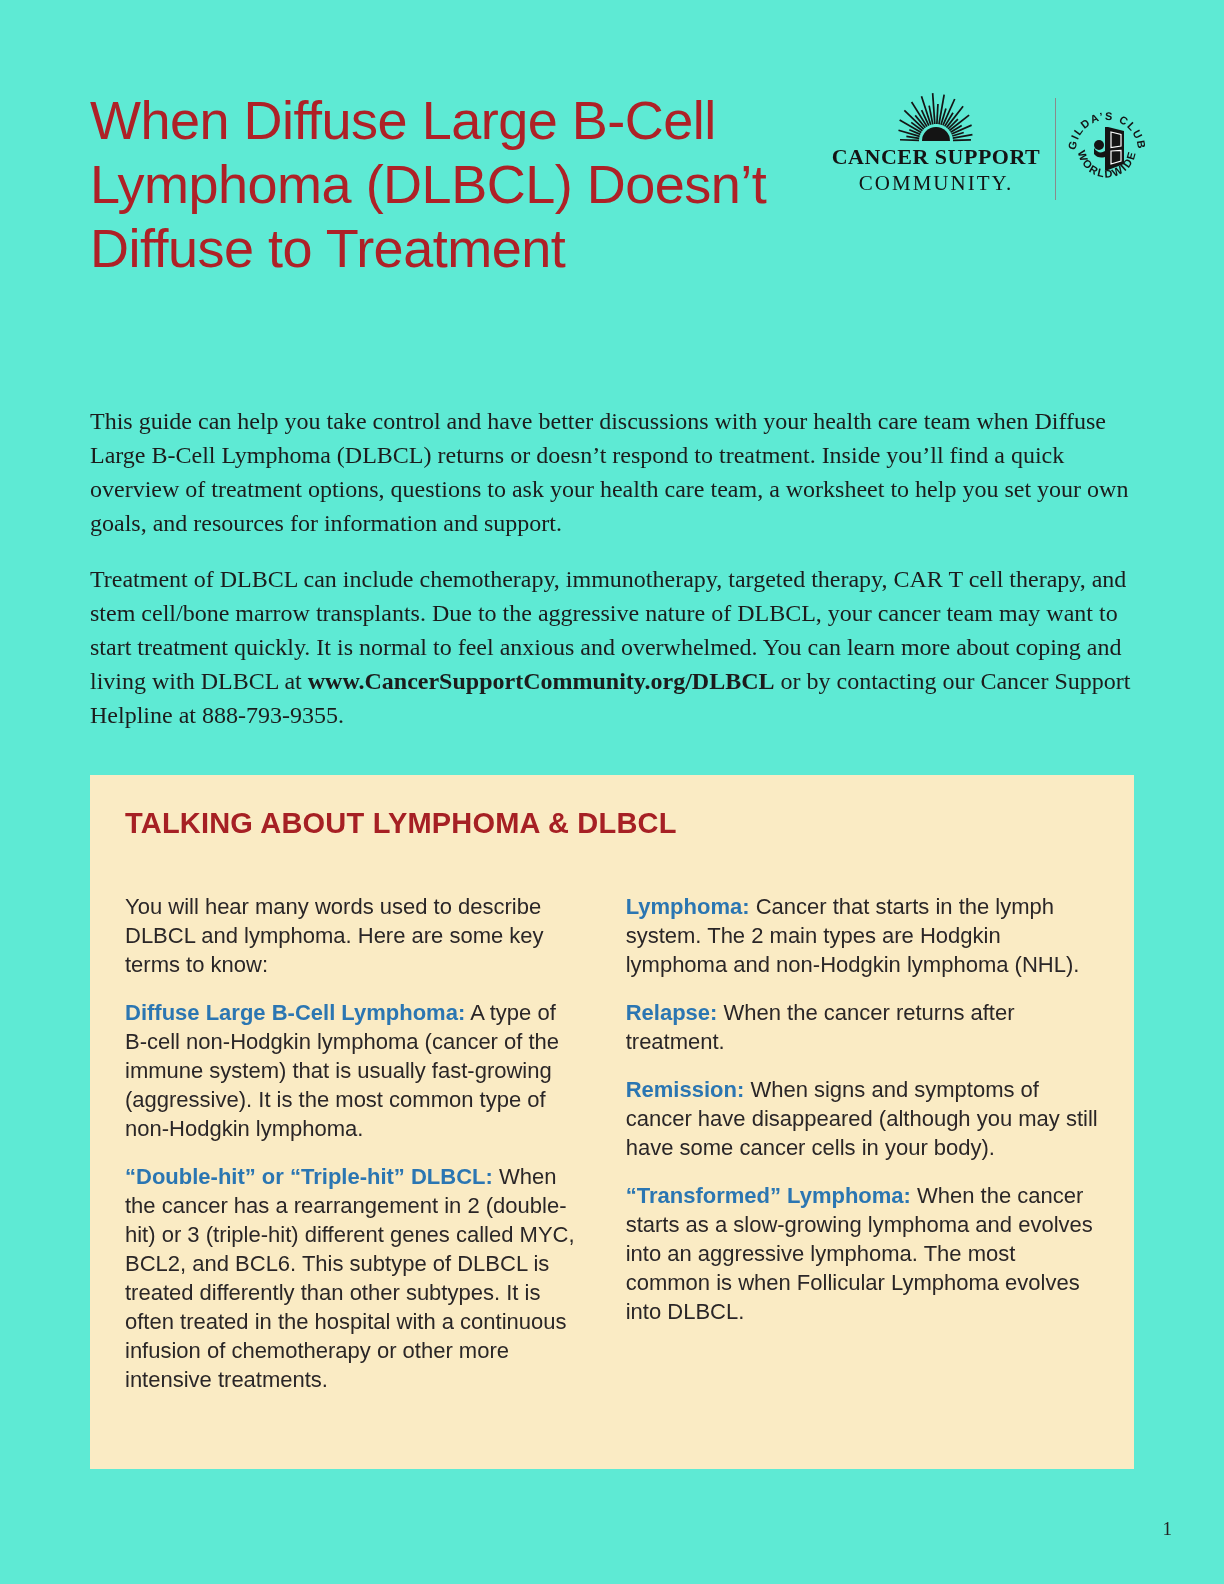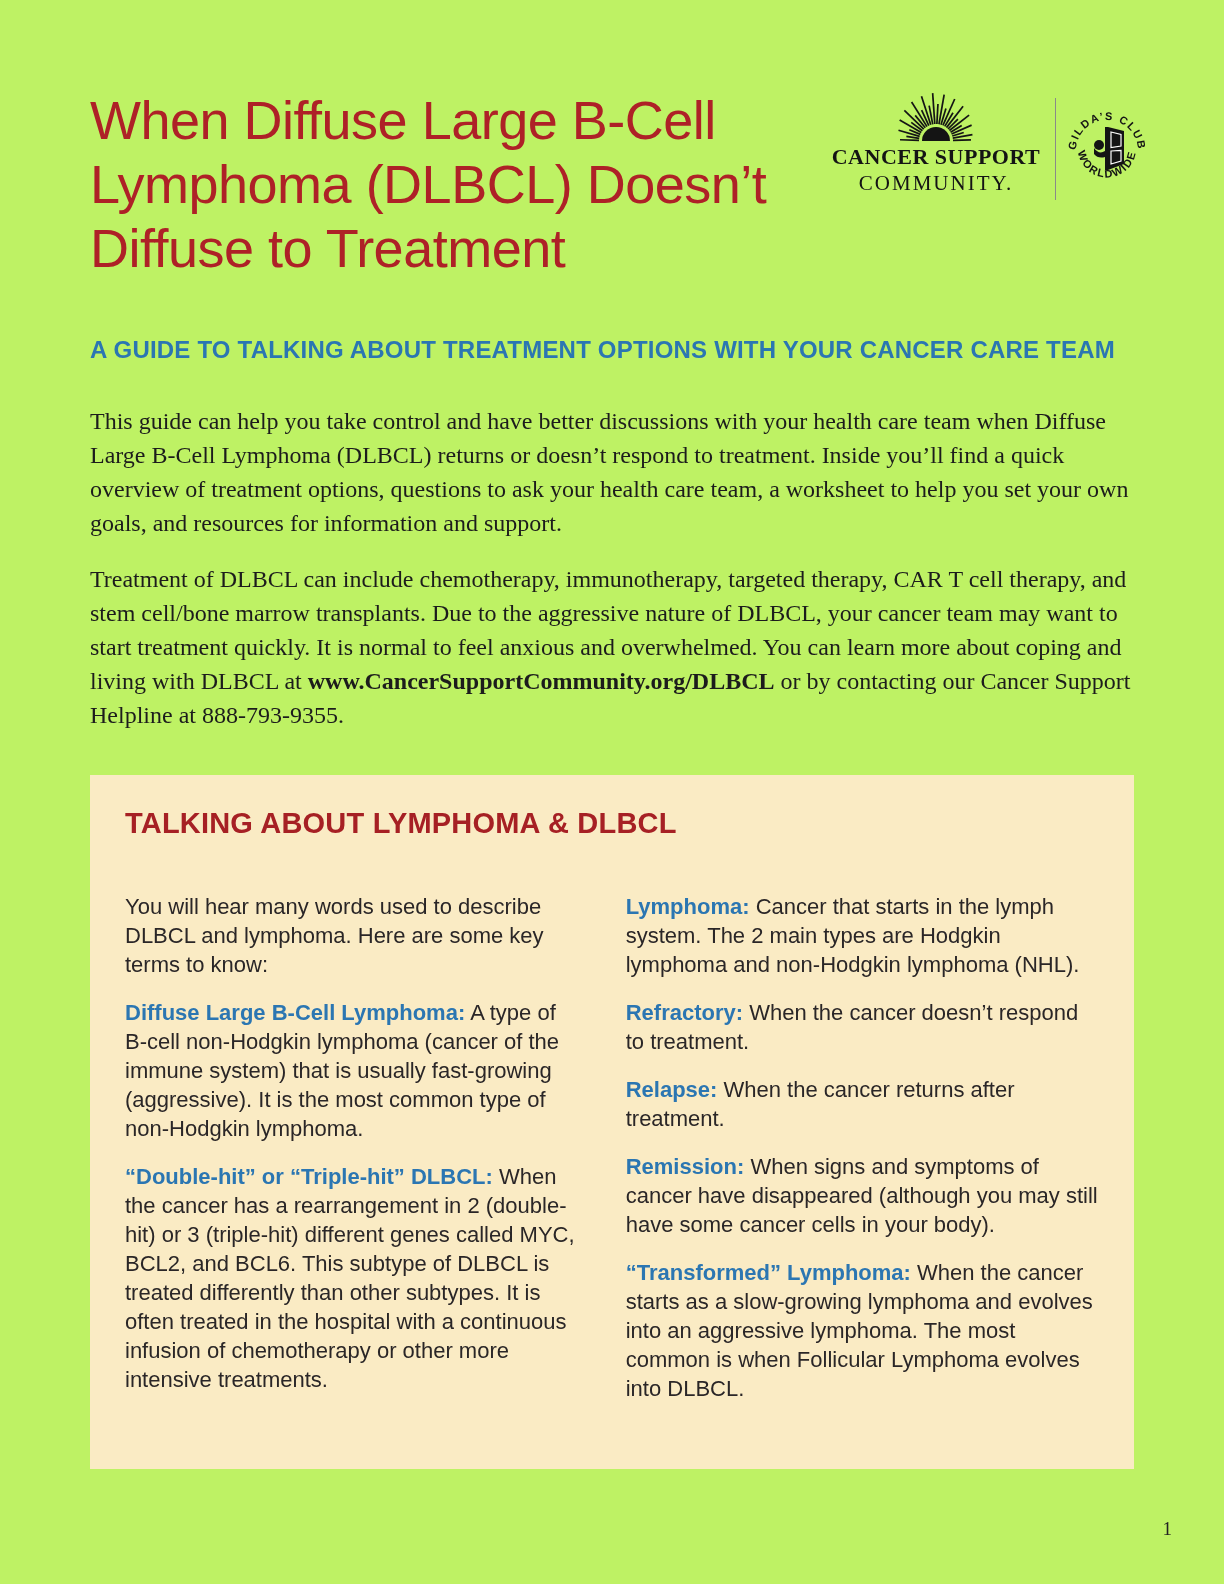--- a/index.html
+++ b/index.html
@@ -8,21 +8,21 @@
     --accent-blue:#2B76B2;
     --box-bg:#FAEBC4;
     --body-ink:#1C1C1C;
     --box-ink:#2A2627;
   }
   *{margin:0;padding:0;box-sizing:border-box;}
   html,body{background:#ffffff;}
   .page{
     position:relative;
     width:1224px;height:1584px;
-    background:#bef264;
+    background:#5eead4;
     overflow:hidden;
     font-family:"Liberation Sans",sans-serif;
   }
   
   .title{
     position:absolute;left:90px;top:88px;width:760px;
     font-family:"Liberation Sans",sans-serif;
     font-weight:300;
     font-size:54px;line-height:64px;
     color:var(--title-red);
@@ -149,38 +149,36 @@
         <path d="M43,22 L53,24.5 L53,36 L43,37.5 Z" fill="none" stroke="#ffffff" stroke-width="1.2"></path>
         <path d="M43,41 L53,40.5 L53,51 L43,54 Z" fill="none" stroke="#ffffff" stroke-width="1.2"></path>
         <rect x="37" y="17" width="3" height="43" fill="#141414"></rect>
 
         <circle cx="31" cy="35" r="5" fill="#141414"></circle>
         <path d="M26,38 Q31,45 37,41 L37,47 Q30,49 26,44 Z" fill="#141414"></path>
       </g>
     </svg>
   </div>
 
-  <h2 class="subtitle">A GUIDE TO TALKING ABOUT TREATMENT OPTIONS WITH YOUR CANCER CARE TEAM</h2>
 
   <div class="body-copy">
     <p>This guide can help you take control and have better discussions with your health care team when Diffuse Large B-Cell Lymphoma (DLBCL) returns or doesn’t respond to treatment. Inside you’ll find a quick overview of treatment options, questions to ask your health care team, a worksheet to help you set your own goals, and resources for information and support.</p>
     <p><span>Treatment of DLBCL can include chemotherapy, immunotherapy, targeted therapy, CAR T cell therapy, and stem cell/bone marrow transplants. Due to the aggressive nature of DLBCL, your cancer team may want to start treatment quickly. It is normal to feel anxious and overwhelmed. You can learn more about coping and living with DLBCL at </span><strong>www.CancerSupportCommunity.org/DLBCL</strong><span> or by contacting our Cancer Support Helpline at 888-793-9355.</span></p>
   </div>
 
   <section class="glossary">
     <h3 class="glossary-heading">TALKING ABOUT LYMPHOMA &amp; DLBCL</h3>
     <div class="glossary-cols">
       <div class="g-col left">
         <p>You will hear many words used to describe DLBCL and lymphoma. Here are some key terms to know:</p>
         <p><strong class="term">Diffuse Large B-Cell Lymphoma:</strong><span> A type of B-cell non-Hodgkin lymphoma (cancer of the immune system) that is usually fast-growing (aggressive). It is the most common type of non-Hodgkin lymphoma.</span></p>
         <p><strong class="term">“Double-hit” or “Triple-hit” DLBCL:</strong><span> When the cancer has a rearrangement in 2 (double-hit) or 3 (triple-hit) different genes called MYC, BCL2, and BCL6. This subtype of DLBCL is treated differently than other subtypes. It is often treated in the hospital with a continuous infusion of chemotherapy or other more intensive treatments.</span></p>
       </div>
       <div class="g-col right">
         <p><strong class="term">Lymphoma:</strong><span> Cancer that starts in the lymph system. The 2 main types are Hodgkin lymphoma and non-Hodgkin lymphoma (NHL).</span></p>
-        <p><strong class="term">Refractory:</strong><span> When the cancer doesn’t respond to treatment.</span></p>
         <p><strong class="term">Relapse:</strong><span> When the cancer returns after treatment.</span></p>
         <p><strong class="term">Remission:</strong><span> When signs and symptoms of cancer have disappeared (although you may still have some cancer cells in your body).</span></p>
         <p><strong class="term">“Transformed” Lymphoma:</strong><span> When the cancer starts as a slow-growing lymphoma and evolves into an aggressive lymphoma. The most common is when Follicular Lymphoma evolves into DLBCL.</span></p>
       </div>
     </div>
   </section>
 
   <div class="page-number">1</div>
 
 </div>

